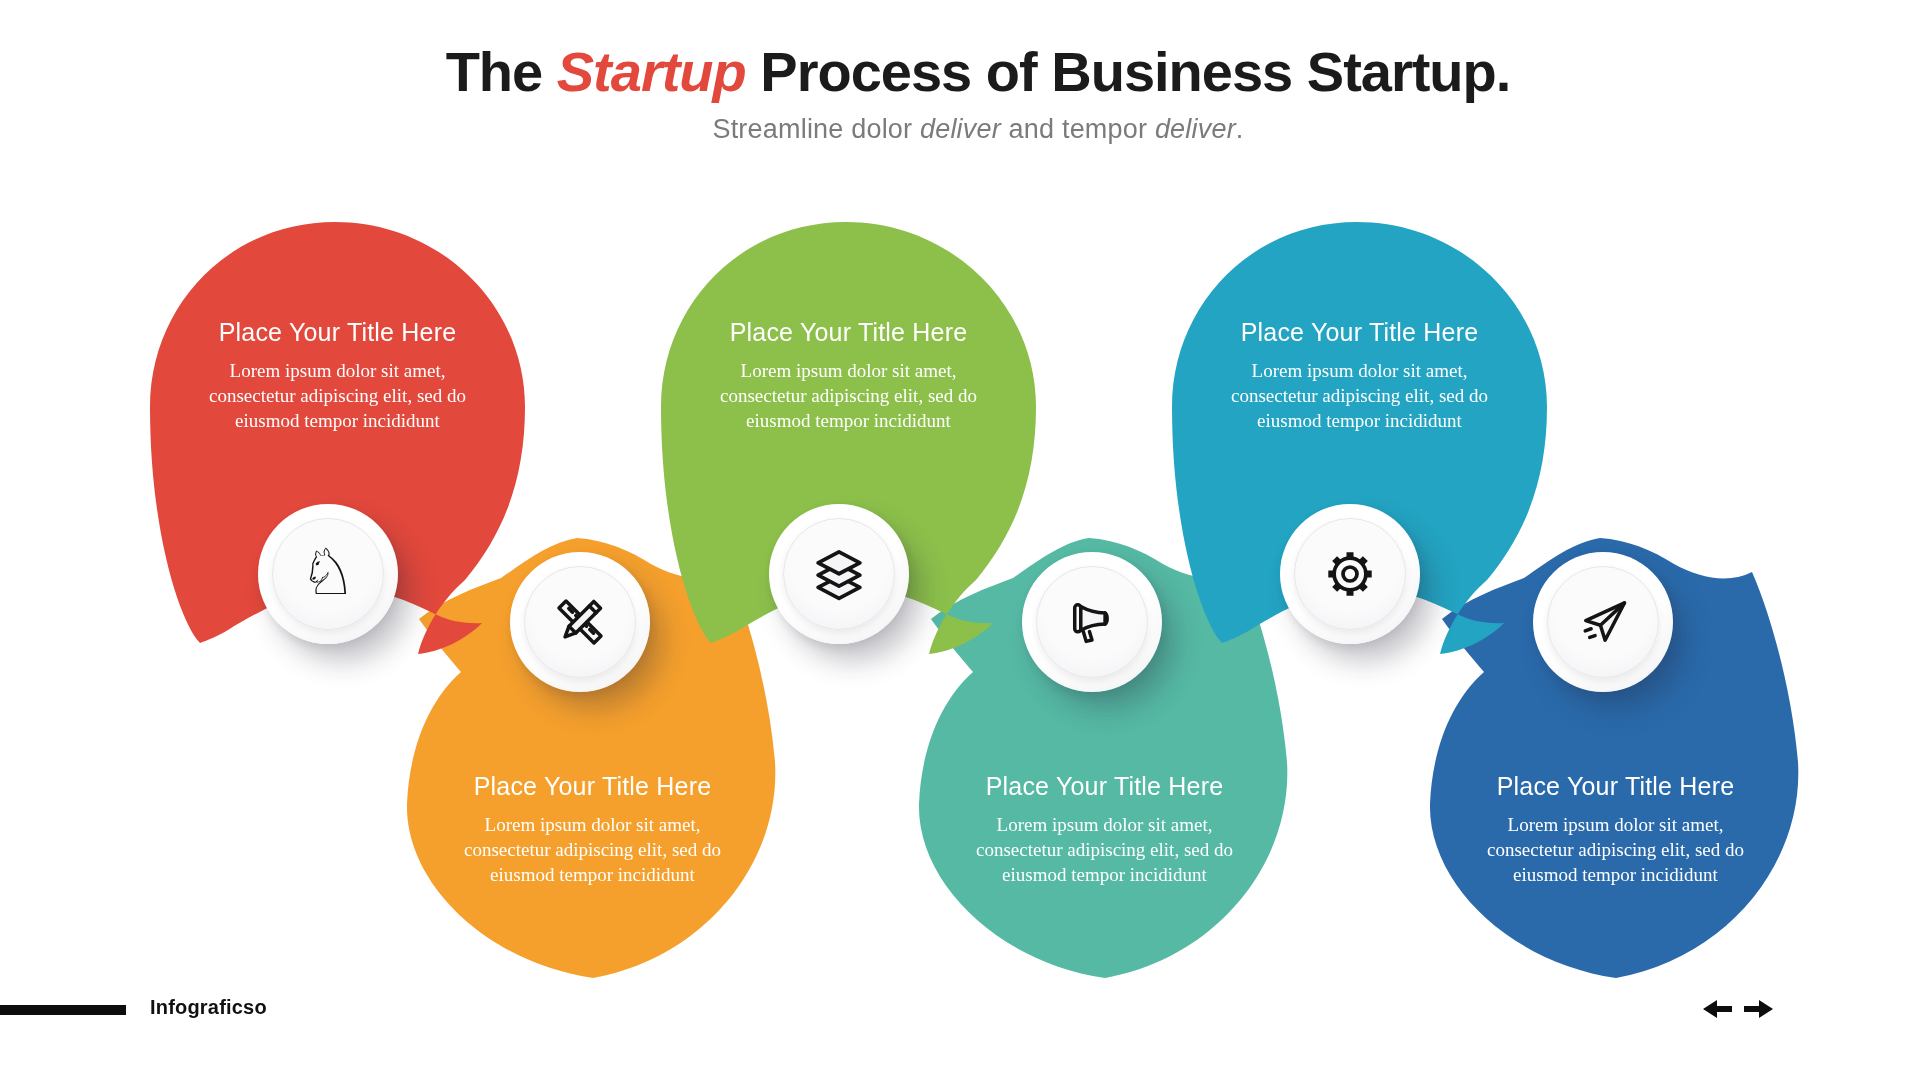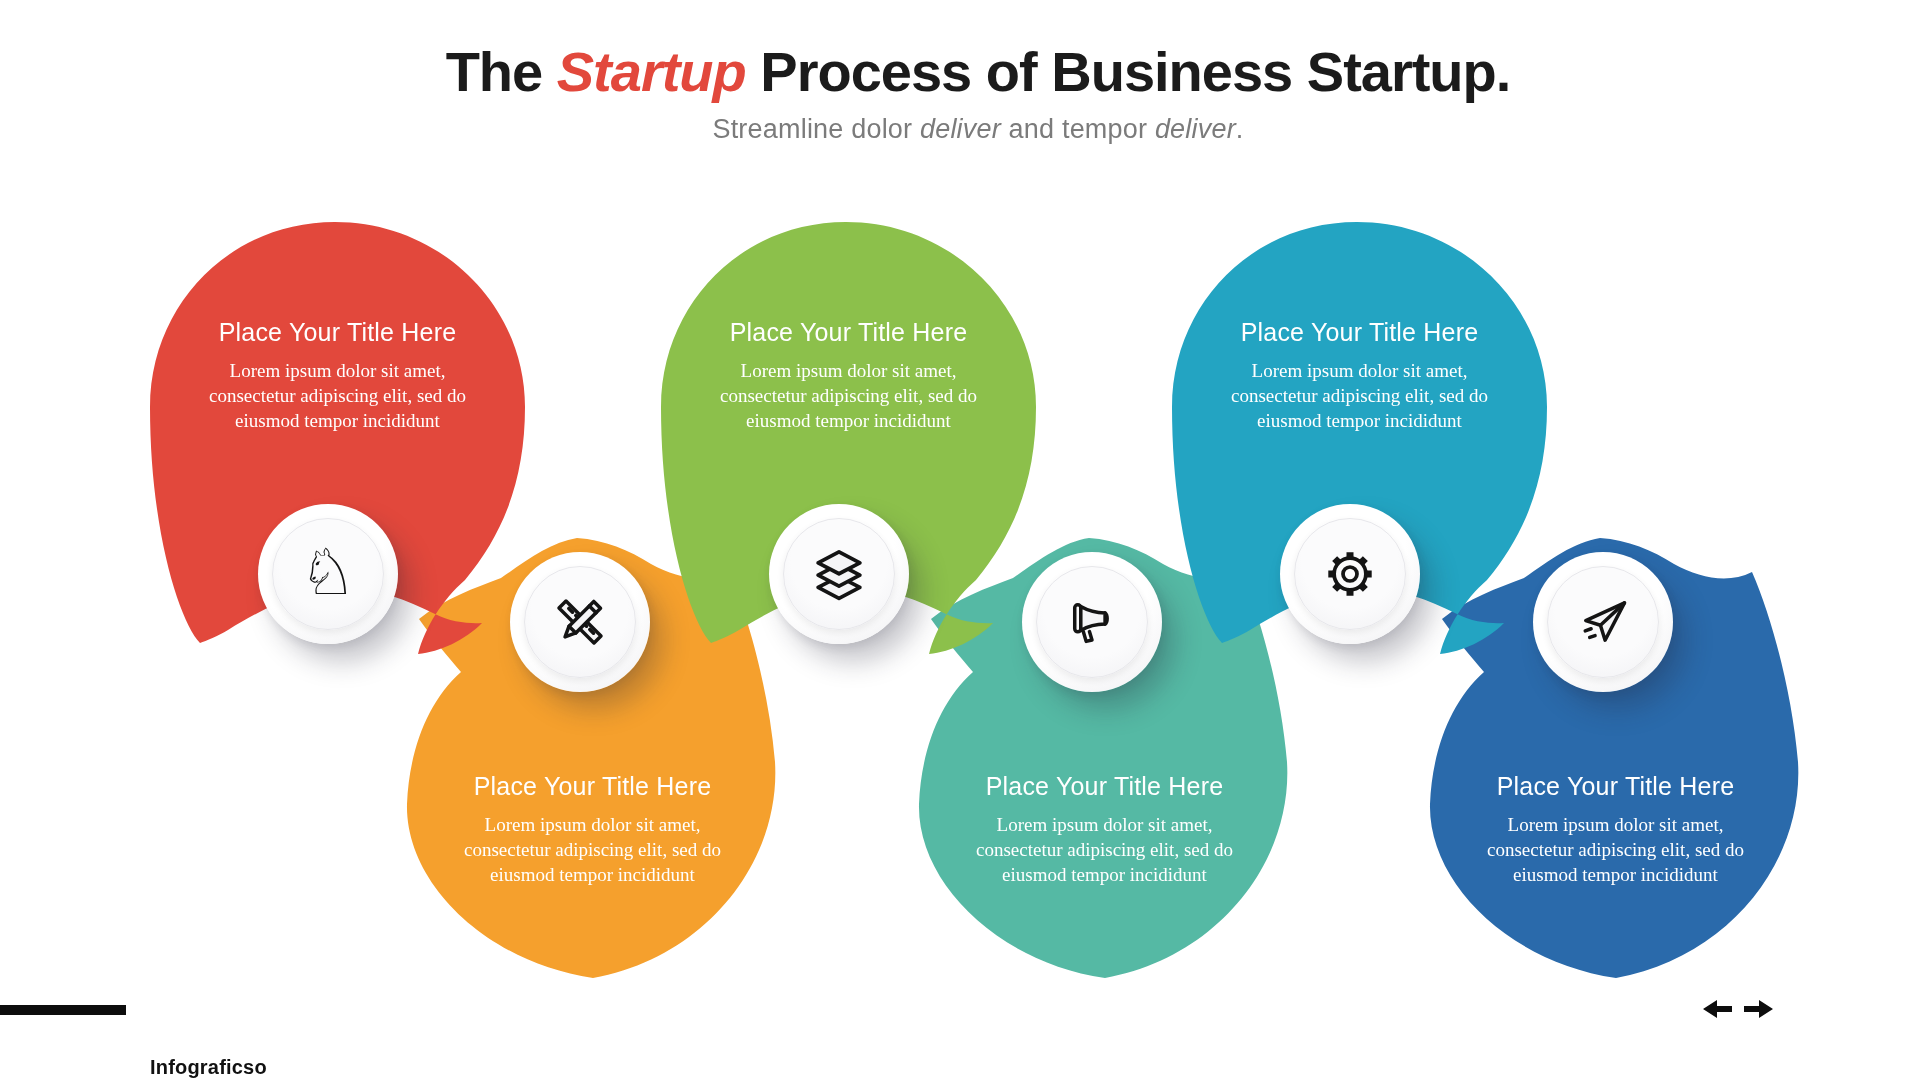--- a/index.html
+++ b/index.html
@@ -39,21 +39,21 @@
     position:absolute;left:14px;top:14px;width:110px;height:110px;border-radius:50%;
     background:radial-gradient(circle at 50% 38%, #fbfbfc 55%, #f0f0f3 100%);
     border:1px solid #e7e7eb;
     display:flex;align-items:center;justify-content:center;
     box-shadow:0 3px 7px rgba(0,0,0,.07);
   }
   .badge-inner svg{display:block;}
   .knight-glyph{font-size:64px;line-height:1;color:#141414;font-family:"DejaVu Sans",sans-serif;transform:translateY(-2px);}
   
   .footer-bar{position:absolute;left:0;top:1005px;width:126px;height:10px;background:#0d0d0d;}
-  .brand{position:absolute;left:150px;top:1056px;font-size:20px;font-weight:bold;color:#111111;letter-spacing:.2px;}
+  .brand{position:absolute;left:150px;top:996px;font-size:20px;font-weight:bold;color:#111111;letter-spacing:.2px;}
   .nav-arrows{position:absolute;left:1702px;top:998px;display:flex;gap:8px;align-items:center;}
   .nav-arrows svg{display:block;cursor:pointer;}
 </style>
 </head>
 <body>
 
 <div class="header">
   <h1 class="main-title"><span>The </span><span class="accent">Startup</span><span> Process of Business Startup.</span></h1>
   <div class="subtitle"><span>Streamline dolor </span><span class="it">deliver</span><span> and tempor </span><span class="it">deliver</span><span>.</span></div>
 </div>

